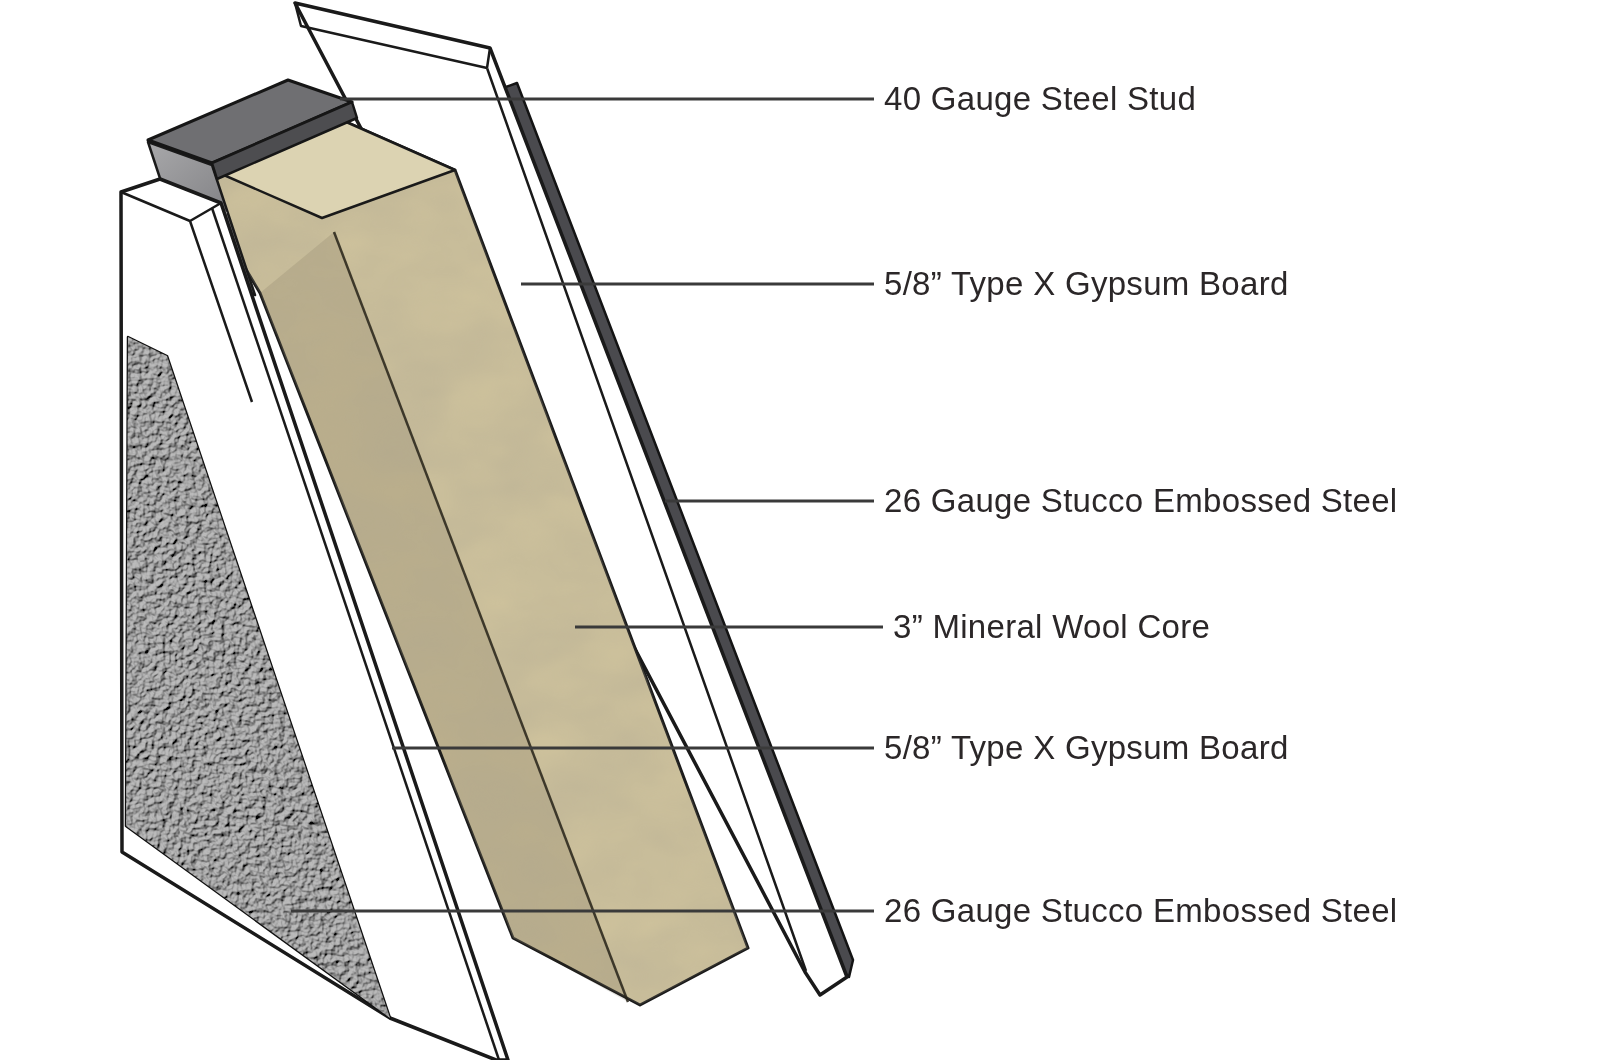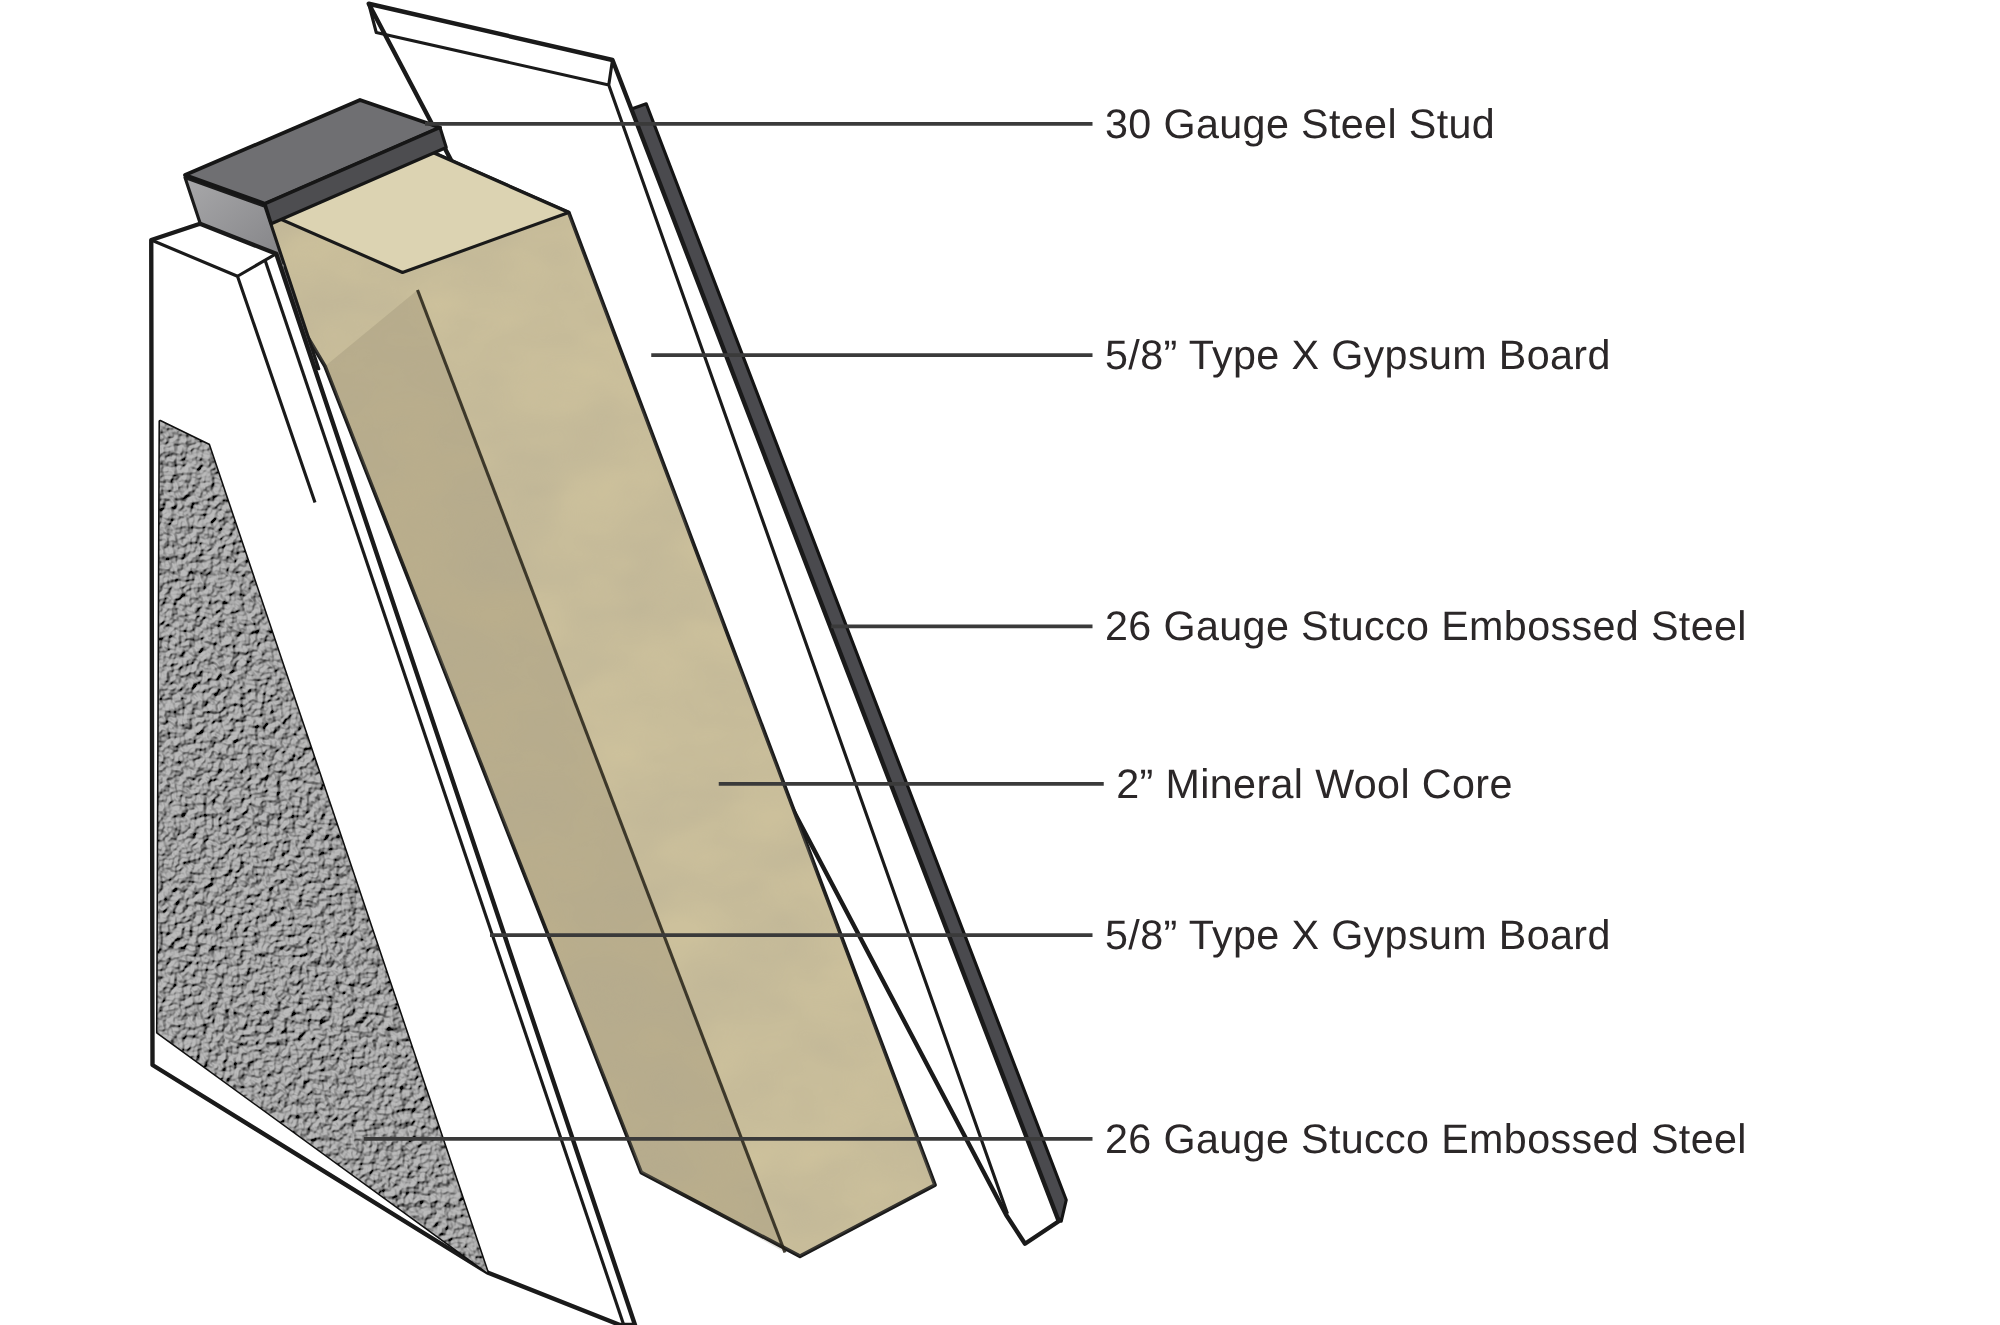--- a/index.html
+++ b/index.html
@@ -95,20 +95,20 @@
     <g stroke="#3a3a3a" stroke-width="3">
       <line x1="340" y1="99" x2="874" y2="99"></line>
       <line x1="521" y1="284" x2="874" y2="284"></line>
       <line x1="665" y1="501" x2="874" y2="501"></line>
       <line x1="575" y1="627" x2="883" y2="627"></line>
       <line x1="392" y1="748" x2="874" y2="748"></line>
       <line x1="291" y1="911" x2="874" y2="911"></line>
     </g>
   </svg>
 
-  <div class="label label-1">30 Gauge Steel Stud</div>
+  <div class="label label-1">40 Gauge Steel Stud</div>
   <div class="label label-2">5/8” Type X Gypsum Board</div>
   <div class="label label-3">26 Gauge Stucco Embossed Steel</div>
-  <div class="label label-4">2” Mineral Wool Core</div>
+  <div class="label label-4">3” Mineral Wool Core</div>
   <div class="label label-5">5/8” Type X Gypsum Board</div>
   <div class="label label-6">26 Gauge Stucco Embossed Steel</div>
 
 </div>
 
 </body></html>

